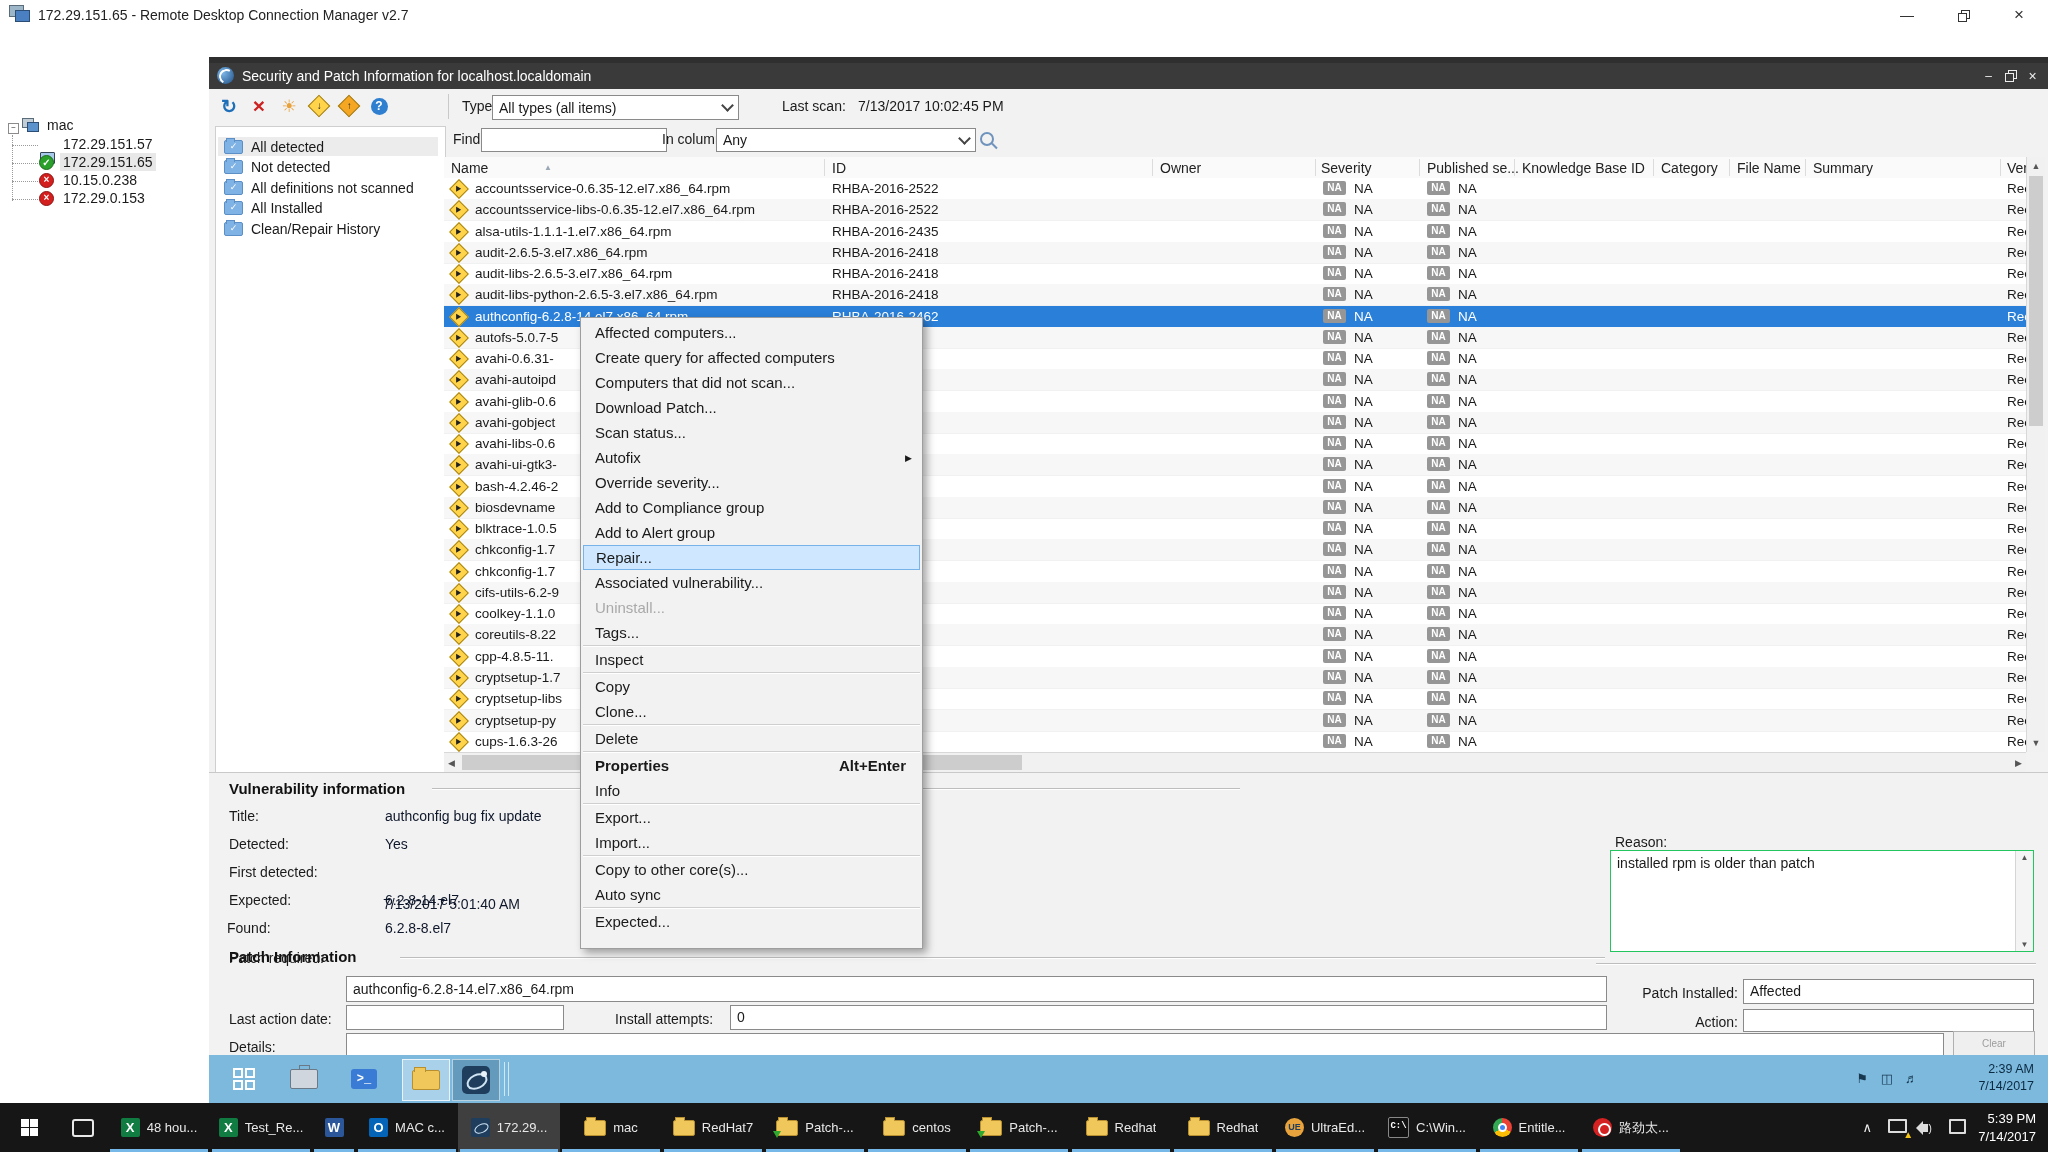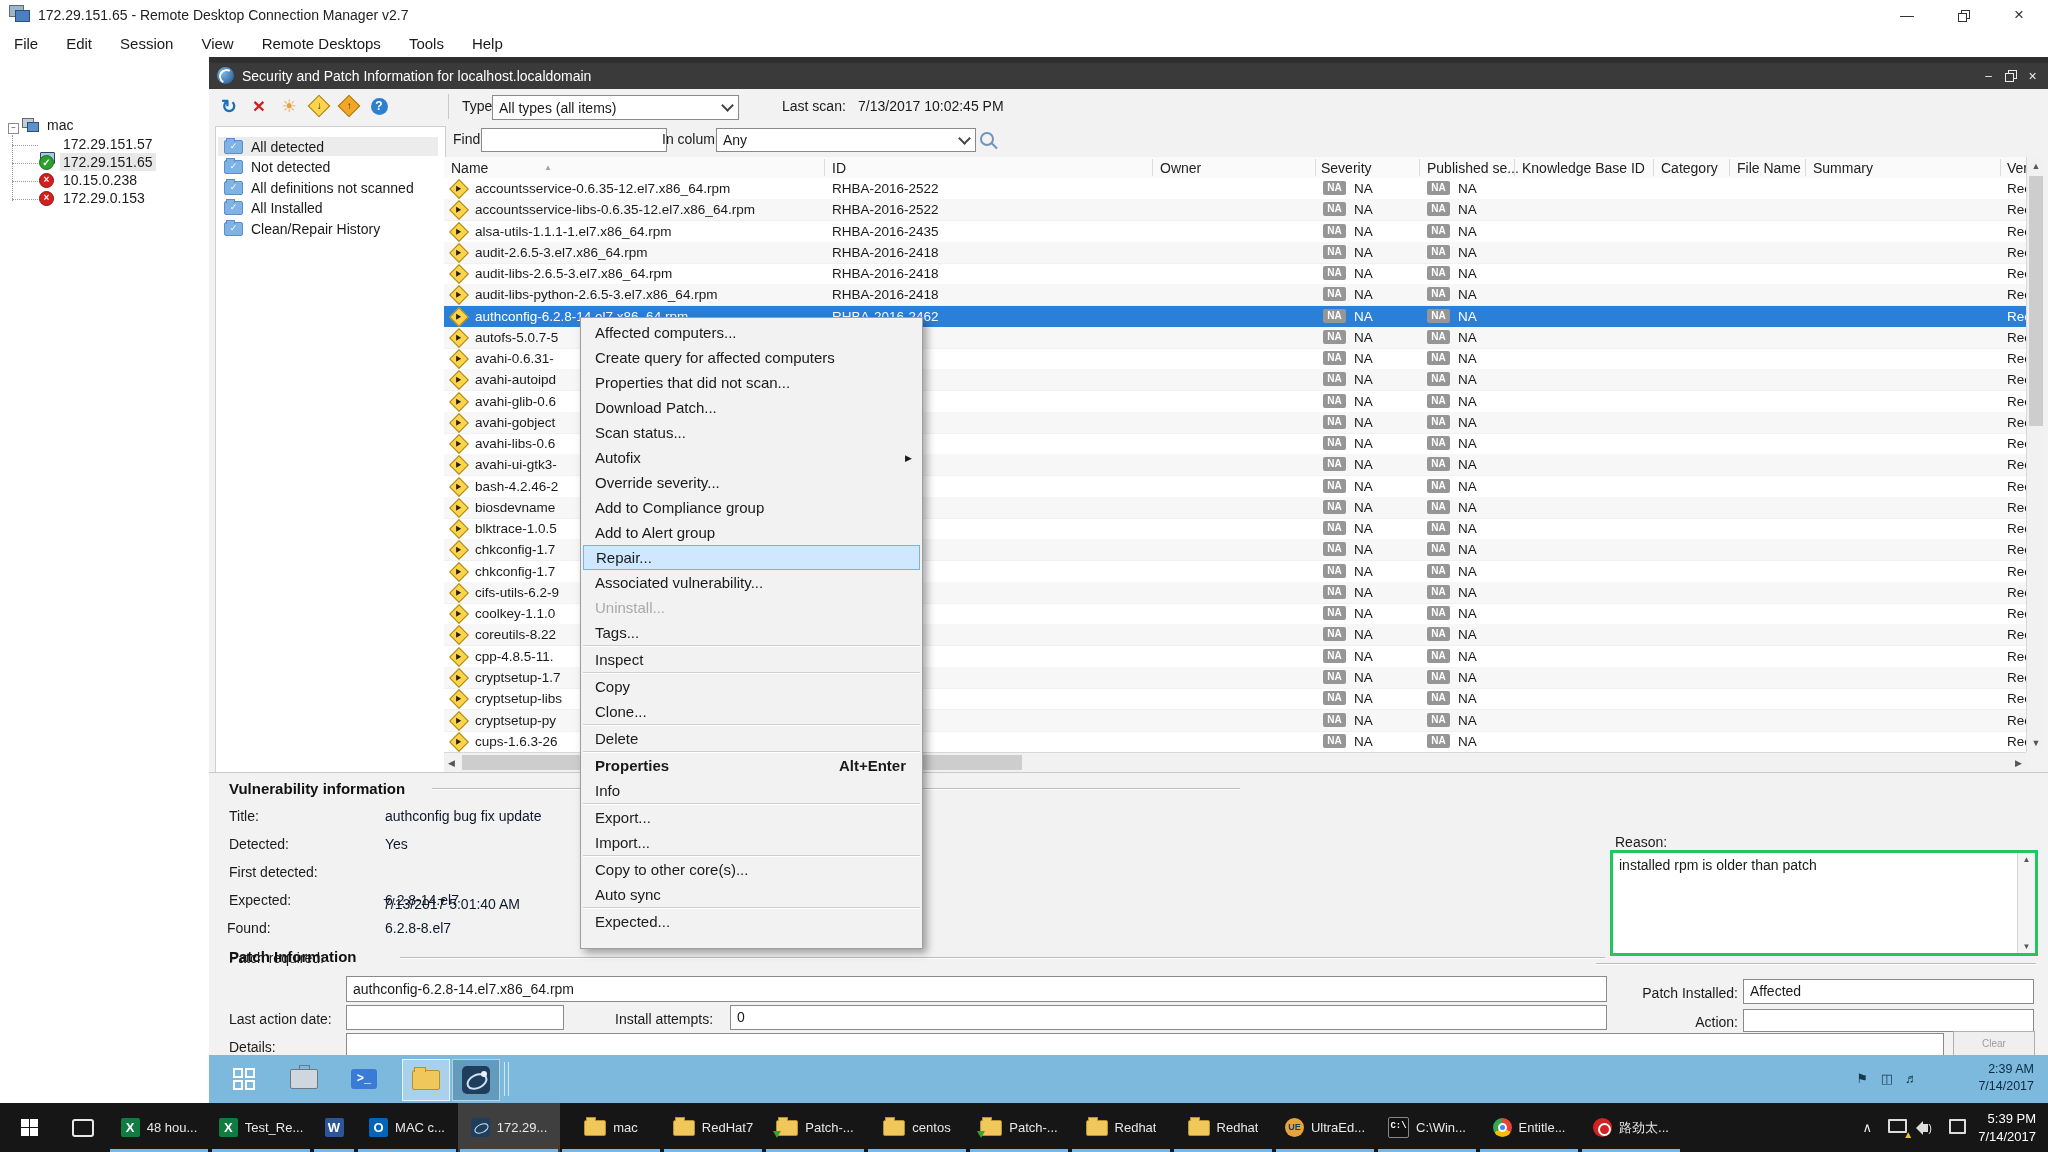--- a/index.html
+++ b/index.html
@@ -76,21 +76,21 @@
   .sbar{background:#f1f1f1;}
   .sb-arr{position:absolute;color:#555;font-size:9px;text-align:center;}
   .sb-thumb{position:absolute;background:#cdcdcd;}
   
   #bottom-panel{left:209px;top:772px;width:1839px;height:286px;background:#f2f2f2;border-top:1px solid #c9c9c9;}
   .section-title{position:absolute;font-size:15px;font-weight:bold;color:#111;white-space:nowrap;}
   .hline{position:absolute;height:0;border-top:1px solid #bdbdbd;border-bottom:1px solid #fff;}
   .fld-label{position:absolute;font-size:14px;color:#1a1a1a;white-space:nowrap;}
   .fld-value{position:absolute;font-size:14px;color:#0f172a;white-space:nowrap;}
   .r-label{text-align:right;}
-  #reason-box{left:1610px;top:850px;width:422px;height:100px;background:#fff;border:3px solid #22c55e;font-size:14px;}
+  #reason-box{left:1610px;top:850px;width:422px;height:100px;background:#fff;border:1px solid #22c55e;font-size:14px;}
   #reason-text{position:absolute;left:6px;top:4px;}
   .vtrack{position:absolute;right:0;top:0;width:17px;height:100%;border-left:1px solid #d5d5d5;background:#f4f4f4;}
   .vtrack .up{position:absolute;top:2px;left:0;width:17px;text-align:center;font-size:8px;color:#555;}
   .vtrack .dn{position:absolute;bottom:2px;left:0;width:17px;text-align:center;font-size:8px;color:#555;}
   .btn-disabled{position:absolute;background:#efefef;border:1px solid #b0b0b0;color:#9c9c9c;font-size:10px;text-align:center;}
   
   #ctx-menu{left:580px;top:317px;width:343px;height:632px;background:#f2f2f2;border:1px solid #9e9e9e;
             box-shadow:4px 4px 8px rgba(0,0,0,.35);z-index:50;padding-top:2px;box-sizing:border-box;}
   .mi{position:relative;height:25px;line-height:25px;font-size:15px;padding-left:14px;color:#1a1a1a;white-space:nowrap;}
   .mi.hl{background:#cfe8ff;border:1px solid #77b3e8;margin:0 2px;height:23px;line-height:23px;padding-left:12px;}
@@ -158,29 +158,20 @@
   <div class="abs" id="host-titlebar">
     <div class="abs rdc-ico" style="left:9px;top:5px;"></div>
     <div class="abs" id="host-title">172.29.151.65 - Remote Desktop Connection Manager v2.7</div>
     <div class="abs host-winbtn" style="left:1879px;">—</div>
     <div class="abs host-winbtn" style="left:1935px;">
         <span class="restore-glyph"></span>
       </div>
     <div class="abs host-winbtn" style="left:1991px;font-size:17px;">×</div>
   </div>
 
-  <div class="abs" id="host-menubar">
-      <div class="menubar-item">File</div>
-      <div class="menubar-item">Edit</div>
-      <div class="menubar-item">Session</div>
-      <div class="menubar-item">View</div>
-      <div class="menubar-item">Remote Desktops</div>
-      <div class="menubar-item">Tools</div>
-      <div class="menubar-item">Help</div>
-    </div>
 
   <div class="abs" id="tree-panel">
       <div class="abs dotline-v" style="left: 12px; top: 78px; height: 66px;"></div>
       <div class="abs expander" style="left: 8px; top: 66px;">−</div>
       <div class="abs grp-ico" style="left: 22px; top: 61px;"></div>
       <div class="abs tree-label" style="left: 44px; top: 59px;">mac</div>
       <div class="abs dotline-h" style="left: 12px; top: 88px; width: 26px;"></div>
       <div class="abs mon-ico" style="left: 40px; top: 81px;"></div>
       <div class="abs tree-label" style="left: 60px; top: 78px;">172.29.151.57</div>
       <div class="abs dotline-h" style="left: 12px; top: 106px; width: 26px;"></div>
@@ -616,21 +607,21 @@
   <div class="abs hline" style="left:1596px;top:963px;width:440px;"></div>
   <div class="abs fld-label r-label" style="left:1600px;top:985px;width:138px;">Patch Installed:</div>
   <div class="abs tbox" style="left:1743px;top:979px;width:277px;height:23px;line-height:23px;">Affected</div>
   <div class="abs fld-label r-label" style="left:1600px;top:1014px;width:138px;">Action:</div>
   <div class="abs tbox" style="left:1743px;top:1009px;width:277px;height:21px;line-height:21px;"></div>
   <div class="abs btn-disabled" style="left:1953px;top:1031px;width:80px;height:23px;line-height:23px;">Clear</div>
 
   <div class="abs" id="ctx-menu">
       <div class="mi">Affected computers...</div>
       <div class="mi">Create query for affected computers</div>
-      <div class="mi">Properties that did not scan...</div>
+      <div class="mi">Computers that did not scan...</div>
       <div class="mi">Download Patch...</div>
       <div class="mi">Scan status...</div>
       <div class="mi">Autofix<span class="subarrow">▶</span></div>
       <div class="mi">Override severity...</div>
       <div class="mi">Add to Compliance group</div>
       <div class="mi">Add to Alert group</div>
       <div class="mi hl">Repair...</div>
       <div class="mi">Associated vulnerability...</div>
       <div class="mi dis">Uninstall...</div>
       <div class="mi">Tags...</div>

